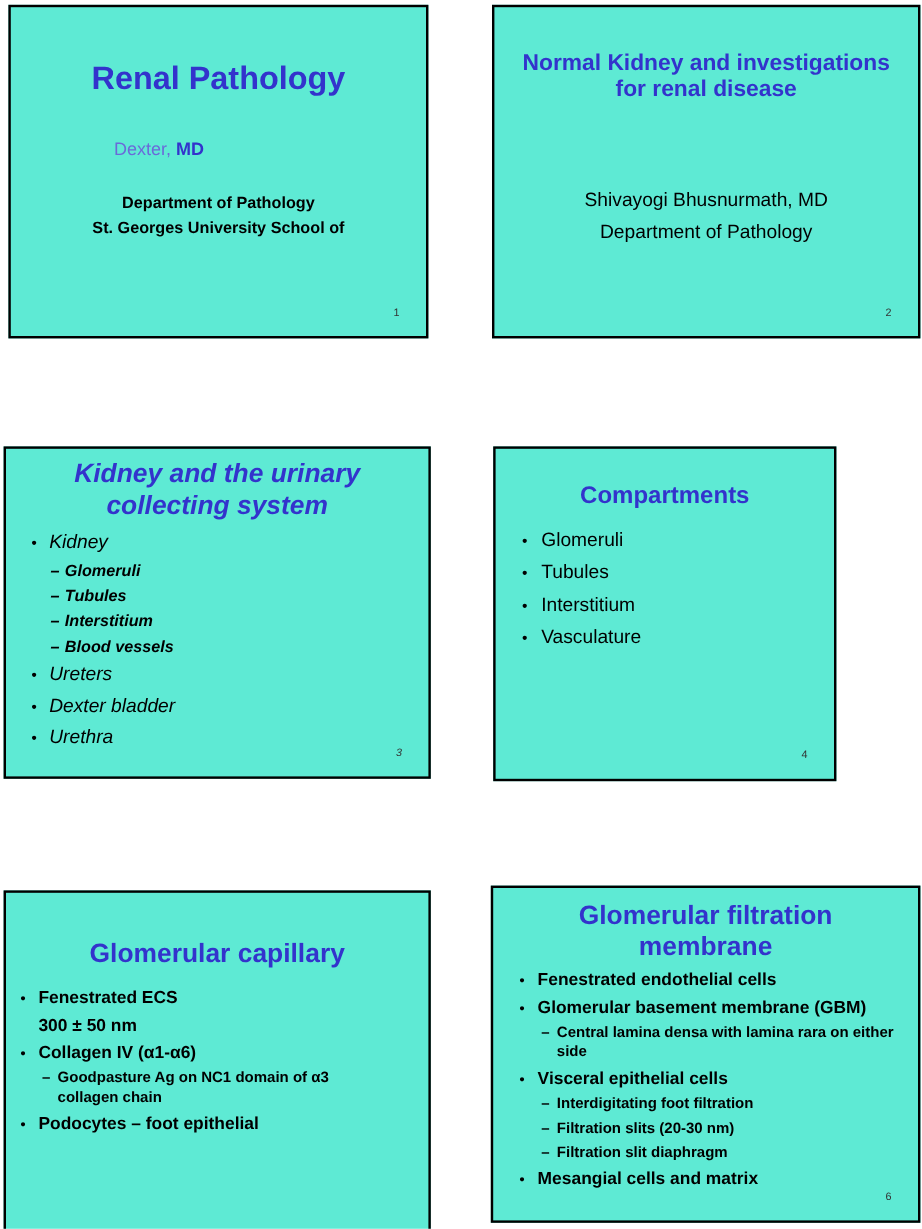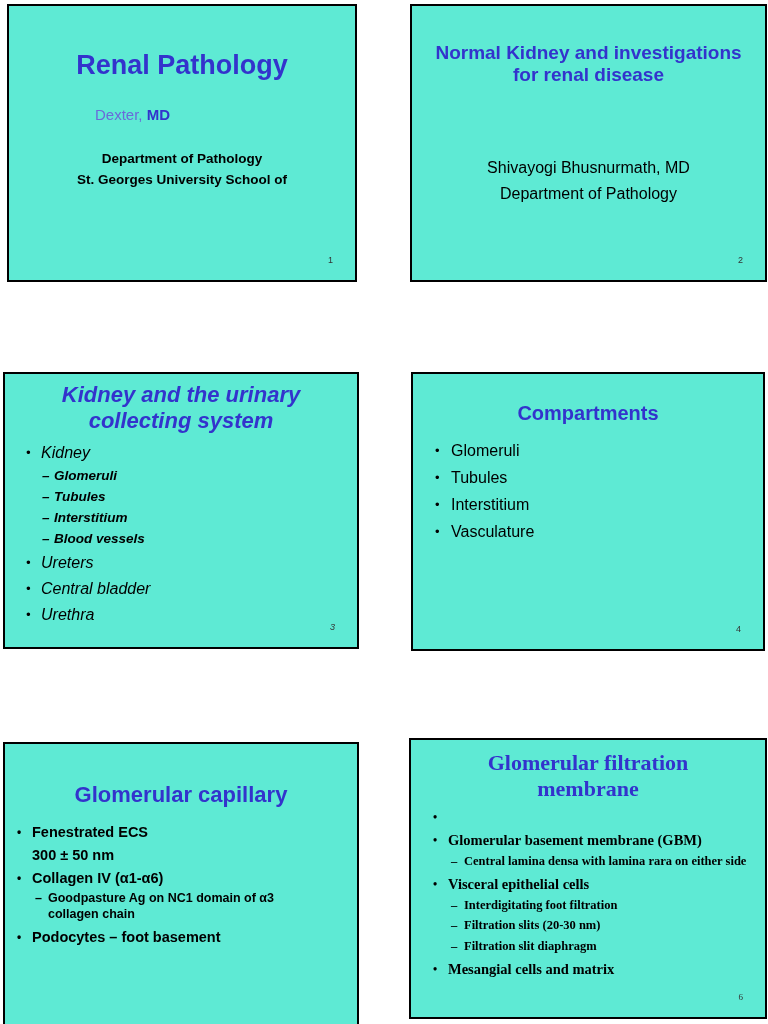--- a/index.html
+++ b/index.html
@@ -19,39 +19,39 @@
     overflow:hidden;
   }
   .slide{
     position:absolute;
     background:#5eead4;
     border:2px solid #000000;
   }
   #slide1{left:7px;  top:4px;   width:350px;height:278px;}
   #slide2{left:410px;top:4px;   width:357px;height:278px;}
   #slide3{left:3px;  top:372px; width:356px;height:277px;font-style:italic;}
-  #slide4{left:411px;top:372px; width:354px;height:279px;}
+  #slide4{left:411px;top:372px; width:286px;height:279px;}
   #slide5{left:3px;  top:742px; width:356px;height:313px;}
-  #slide6{left:409px;top:738px; width:358px;height:281px;font-family:Liberation Serif, serif;}
+  #slide6{left:409px;top:738px; width:358px;height:281px;}
 
   .title{
     color:var(--blue);
     font-weight:bold;
     text-align:center;
     line-height:1.18;
   }
   #slide1 .title{font-size:27px;margin-top:44px;}
   #slide2 .title{font-size:19px;margin-top:36px;}
   #slide3 .title{font-size:22px;margin-top:8px;}
   #slide4 .title{font-size:20px;margin-top:28px;}
   #slide5 .title{font-size:22px;margin-top:38px;}
   #slide6 .title{font-size:22px;margin-top:10px;}
 
   .author{
-    margin:24px 0 0 86px;
+    margin:34px 0 0 86px;
     font-size:15px;
   }
   .author-name{color:var(--author-blue);}
   .author-degree{color:var(--blue);font-weight:bold;}
 
   .institution{
     margin-top:26px;
     text-align:center;
     font-weight:bold;
     font-size:13.5px;
@@ -160,21 +160,21 @@
       <li class="l2">
           <span class="mk">–</span>
           <span class="tx">Blood vessels</span>
         </li>
       <li class="l1">
           <span class="mk">•</span>
           <span class="tx">Ureters</span>
         </li>
       <li class="l1">
           <span class="mk">•</span>
-          <span class="tx">Central bladder</span>
+          <span class="tx">Dexter bladder</span>
         </li>
       <li class="l1">
           <span class="mk">•</span>
           <span class="tx">Urethra</span>
         </li>
     </ul>
     <span class="pagenum">3</span>
   </section>
 
   <section class="slide" id="slide4">
@@ -218,34 +218,35 @@
       <li class="l1">
           <span class="mk">•</span>
           <span class="tx">Collagen IV (α1-α6)</span>
         </li>
       <li class="l2">
           <span class="mk">–</span>
           <span class="tx">Goodpasture Ag on NC1 domain of α3 collagen chain</span>
         </li>
       <li class="l1">
           <span class="mk">•</span>
-          <span class="tx">Podocytes – foot basement</span>
+          <span class="tx">Podocytes – foot epithelial</span>
         </li>
     </ul>
     <span class="pagenum">5</span>
   </section>
 
   <section class="slide" id="slide6">
     <div class="title">
       <div>Glomerular filtration</div>
       <div>membrane</div>
     </div>
     <ul class="bullets">
       <li class="l1">
           <span class="mk">•</span>
+          <span class="tx">Fenestrated endothelial cells</span>
         </li>
       <li class="l1">
           <span class="mk">•</span>
           <span class="tx">Glomerular basement membrane (GBM)</span>
         </li>
       <li class="l2">
           <span class="mk">–</span>
           <span class="tx">Central lamina densa with lamina rara on either side</span>
         </li>
       <li class="l1">

